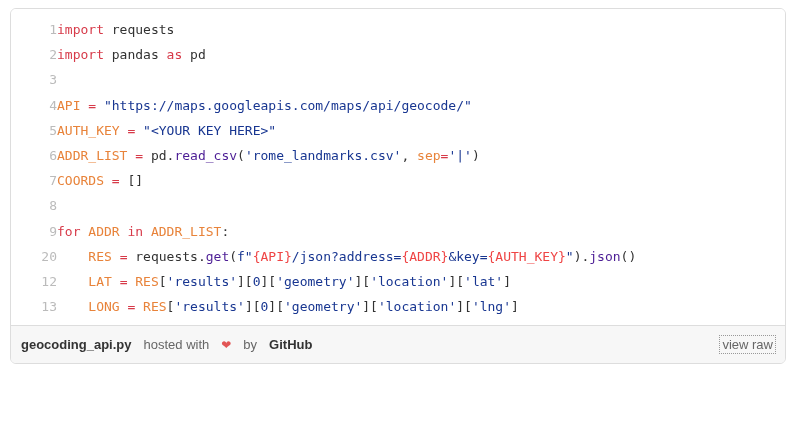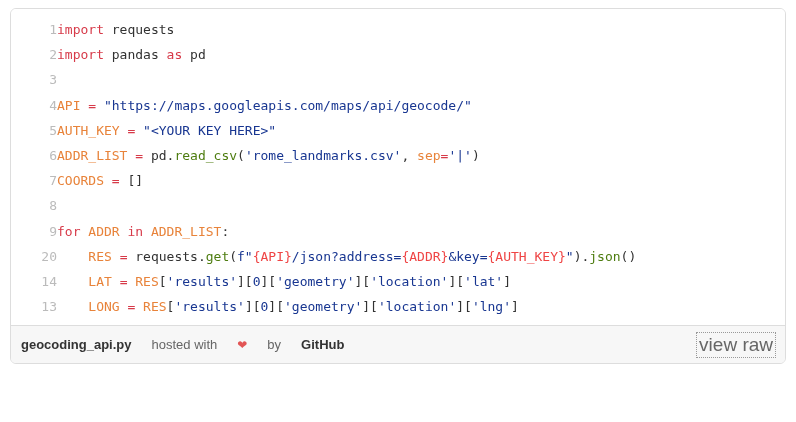--- a/index.html
+++ b/index.html
@@ -60,46 +60,46 @@
     color: #323232;
     margin-top: 12px;
   }
 
   
   .k  { color: #d73a49; }   
   .op { color: #d73a49; }   
   .n  { color: #e8833a; }   
   .s  { color: #183691; }   
   .si { color: #ef4444; }   
-  .fn { color: #4d7c0f; }   
+  .fn { color: #4c1d95; }   
   .no { color: #183691; }   
   .p  { color: #323232; }   
 
   .gist-meta {
     background: #f7f7f7;
     border-top: 1px solid #dddddd;
     padding: 0 10px;
     height: 37px;
     display: flex;
     align-items: center;
     justify-content: space-between;
     font-size: 13px;
     color: #666666;
   }
 
   .meta-left {
     display: flex;
     align-items: center;
-    gap: 20px;
+    gap: 12px;
   }
   .meta-left .bold { font-weight: bold; color: #333333; }
   .heart { color: #e25555; font-size: 12px; }
 
   .view-raw {
-    font-size: 19px;
+    font-size: 13px;
     color: #666666;
     text-decoration: none;
     outline: 1px dotted #999999;
     padding: 1px 2px;
   }
 </style>
 </head>
 <body>
 
 <div class="gist">
@@ -141,21 +141,21 @@
           </tr>
           <tr>
             <td class="linenum">9</td>
             <td class="codeline"><span class="k">for</span><span class="p"> </span><span class="n">ADDR</span><span class="p"> </span><span class="k">in</span><span class="p"> </span><span class="n">ADDR_LIST</span><span class="p">:</span></td>
           </tr>
           <tr>
             <td class="linenum">20</td>
             <td class="codeline"><span class="p">    </span><span class="n">RES</span><span class="p"> </span><span class="op">=</span><span class="p"> requests.</span><span class="fn">get</span><span class="p">(</span><span class="s">f"</span><span class="si">{API}</span><span class="s">/json?address=</span><span class="si">{ADDR}</span><span class="s">&amp;key=</span><span class="si">{AUTH_KEY}</span><span class="s">"</span><span class="p">).</span><span class="fn">json</span><span class="p">()</span></td>
           </tr>
           <tr>
-            <td class="linenum">14</td>
+            <td class="linenum">12</td>
             <td class="codeline"><span class="p">    </span><span class="n">LAT</span><span class="p"> </span><span class="op">=</span><span class="p"> </span><span class="n">RES</span><span class="p">[</span><span class="s">'results'</span><span class="p">][</span><span class="no">0</span><span class="p">][</span><span class="s">'geometry'</span><span class="p">][</span><span class="s">'location'</span><span class="p">][</span><span class="s">'lat'</span><span class="p">]</span></td>
           </tr>
           <tr>
             <td class="linenum">13</td>
             <td class="codeline"><span class="p">    </span><span class="n">LONG</span><span class="p"> </span><span class="op">=</span><span class="p"> </span><span class="n">RES</span><span class="p">[</span><span class="s">'results'</span><span class="p">][</span><span class="no">0</span><span class="p">][</span><span class="s">'geometry'</span><span class="p">][</span><span class="s">'location'</span><span class="p">][</span><span class="s">'lng'</span><span class="p">]</span></td>
           </tr>
         </tbody>
     </table>
   </div>
 

